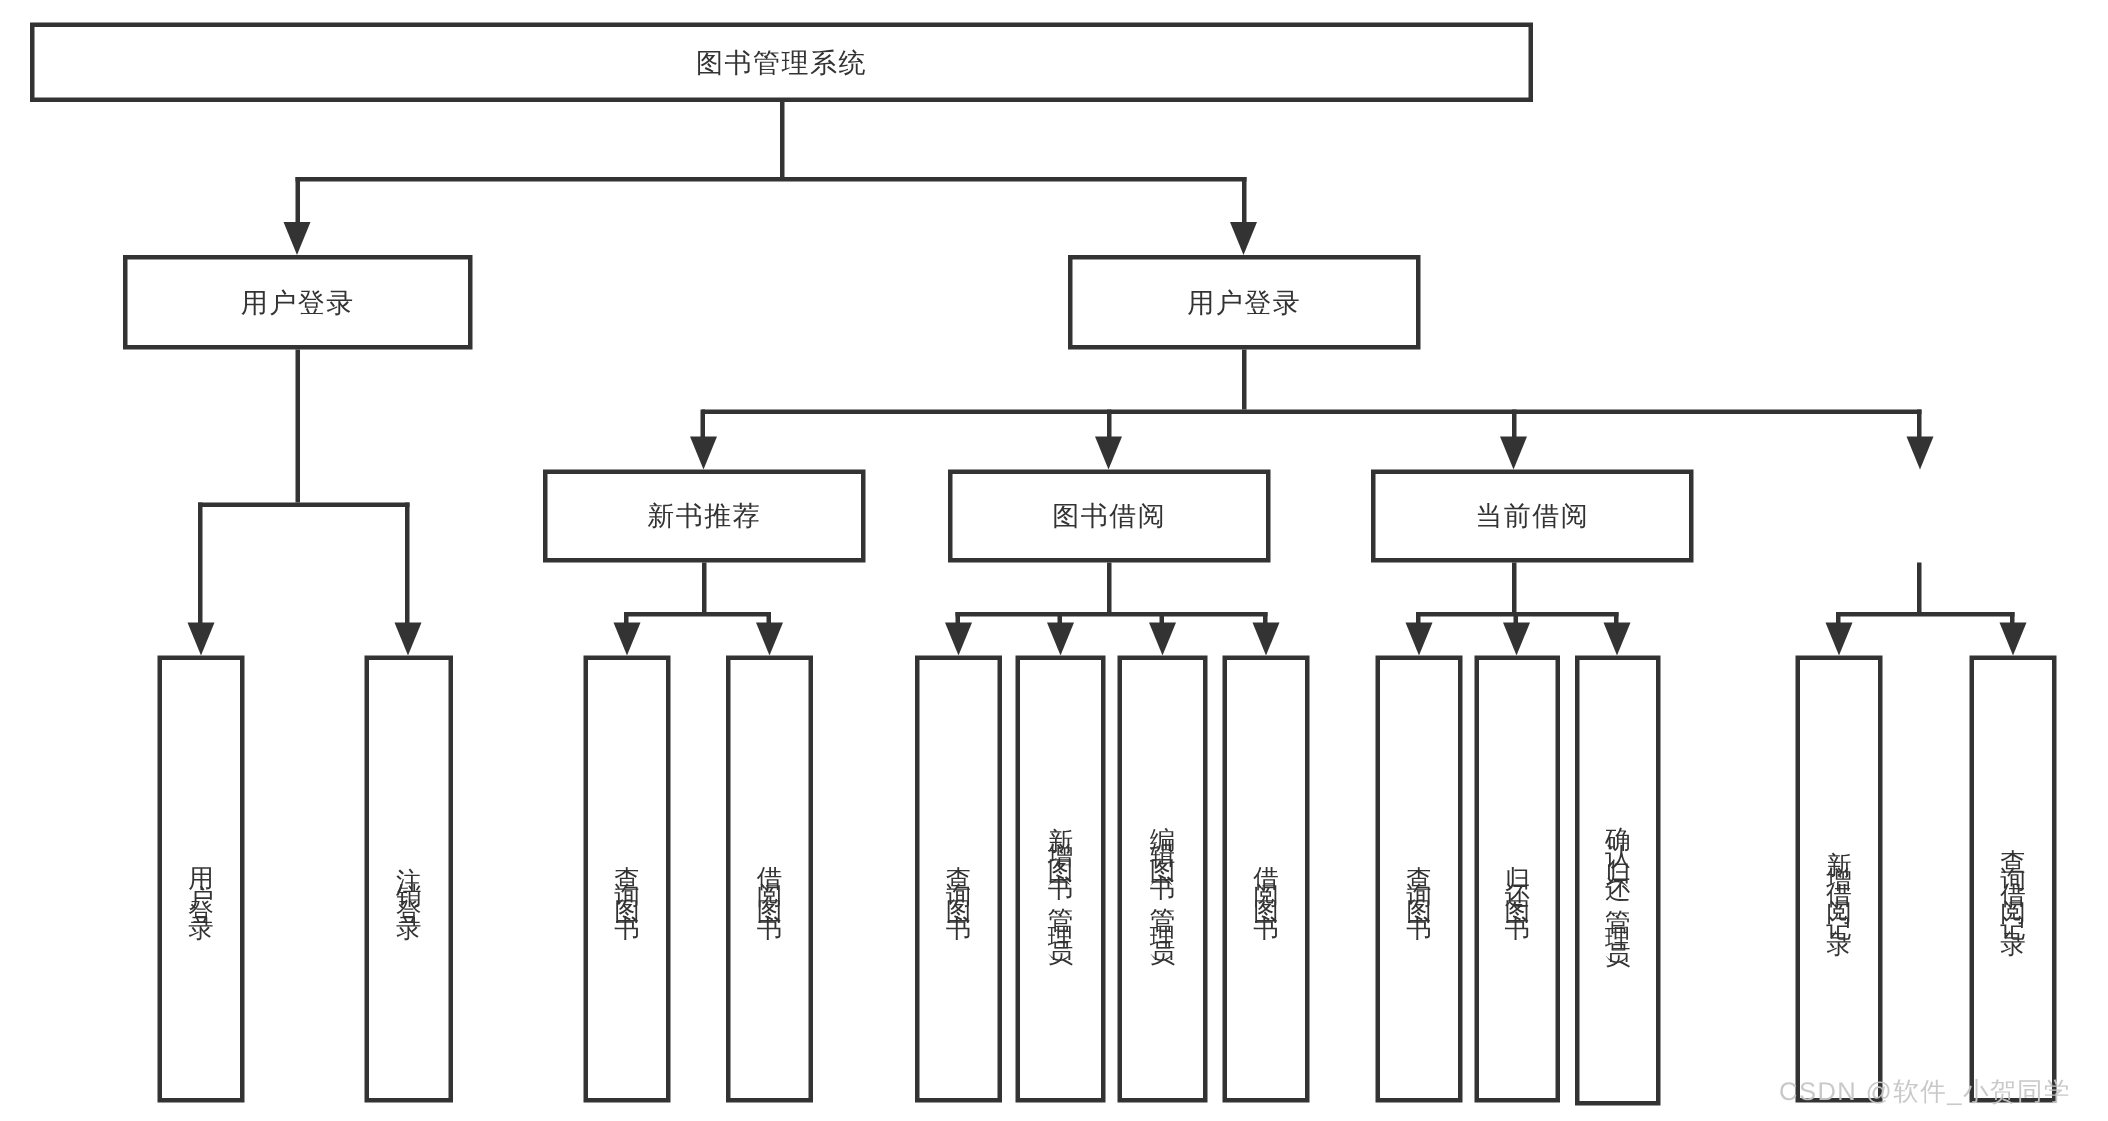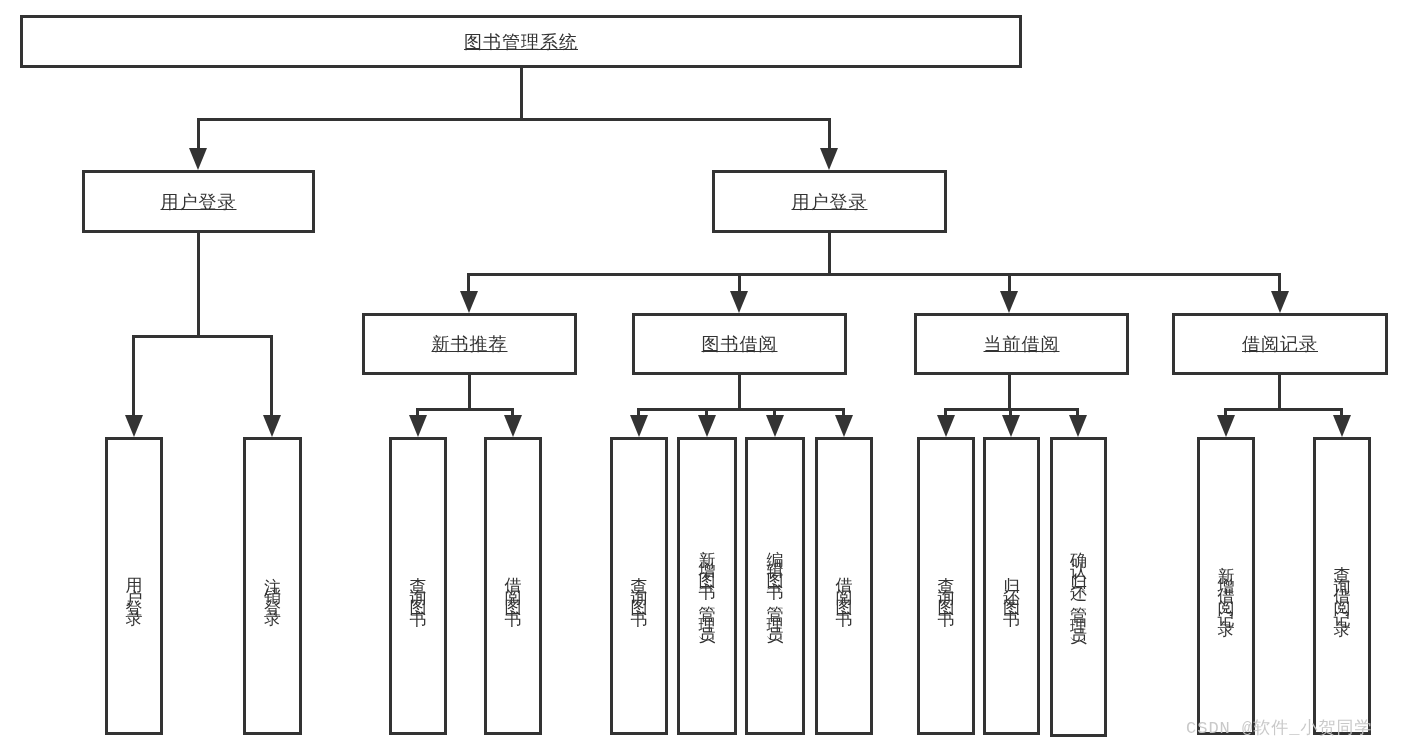--- a/index.html
+++ b/index.html
@@ -17,21 +17,20 @@
     position: absolute;
     box-sizing: border-box;
     border: 3px solid #333333;
     background: #ffffff;
     display: flex;
     align-items: center;
     justify-content: center;
     font-size: 18px;
     letter-spacing: 1px;
     color: #333333;
-    text-decoration: underline;
   }
   
   .vbox {
     position: absolute;
     box-sizing: border-box;
     border: 3px solid #333333;
     background: #ffffff;
     display: flex;
     align-items: center;
     justify-content: center;
@@ -58,21 +57,20 @@
   }
   .watermark {
     position: absolute;
     left: 1186px;
     top: 716px;
     font-size: 17px;
     letter-spacing: 1px;
     color: rgba(198,198,198,0.95);
     z-index: 10;
     white-space: nowrap;
-    font-family: Liberation Mono, monospace;
   }
 </style>
 </head>
 <body>
 
 <div class="stage">
 
   <div class="box" style="left:20px; top:15px; width:1002px; height:53px;">
     <span>图书管理系统</span>
   </div>
@@ -111,23 +109,20 @@
 
   <div class="box" style="left:362px; top:313px; width:215px; height:62px;">
     <span>新书推荐</span>
   </div>
   <div class="box" style="left:632px; top:313px; width:215px; height:62px;">
     <span>图书借阅</span>
   </div>
   <div class="box" style="left:902px; top:313px; width:215px; height:62px;margin-left:12px;">
     <span>当前借阅</span>
   </div>
-  <div class="box" style="left:1172px; top:313px; width:216px; height:62px;">
-    <span>借阅记录</span>
-  </div>
 
   <div class="vl" style="left:468px; top:375px; height:33px;"></div>
   <div class="hl" style="left:416px; top:408px; width:98px;"></div>
   <div class="vl" style="left:416px; top:408px; height:10px;"></div>
   <div class="ar" style="left:409px; top:415px;"></div>
   <div class="vl" style="left:511px; top:408px; height:10px;"></div>
   <div class="ar" style="left:504px; top:415px;"></div>
 
   <div class="vl" style="left:738px; top:375px; height:33px;"></div>
   <div class="hl" style="left:637px; top:408px; width:208px;"></div>

